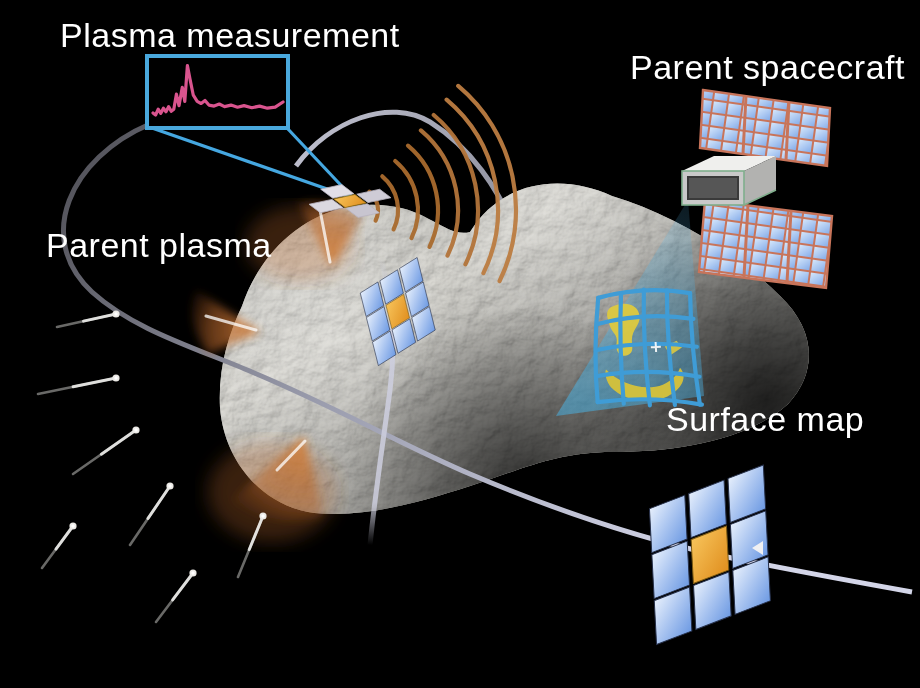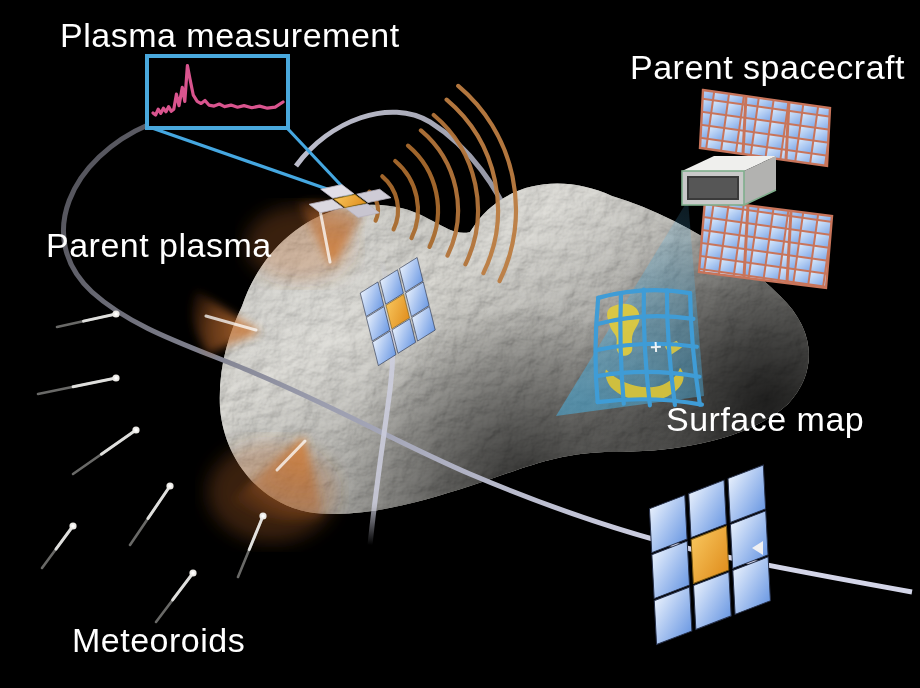--- a/index.html
+++ b/index.html
@@ -277,15 +277,14 @@
           <circle cx="193" cy="573" r="3.6" fill="#eceae6"></circle>
           <circle cx="193" cy="573" r="1.7" fill="#ffffff"></circle>
         </g>
       </g>
 </svg>
 
 <div class="label" style="left:60px;top:16px">Plasma measurement</div>
 <div class="label" style="left:630px;top:48px">Parent spacecraft</div>
 <div class="label" style="left:46px;top:226px">Parent plasma</div>
 <div class="label" style="left:666px;top:400px">Surface map</div>
-<div class="label" style="left:72px;top:621px">Meteoroids</div>
 
 </div>
 
 </body></html>

